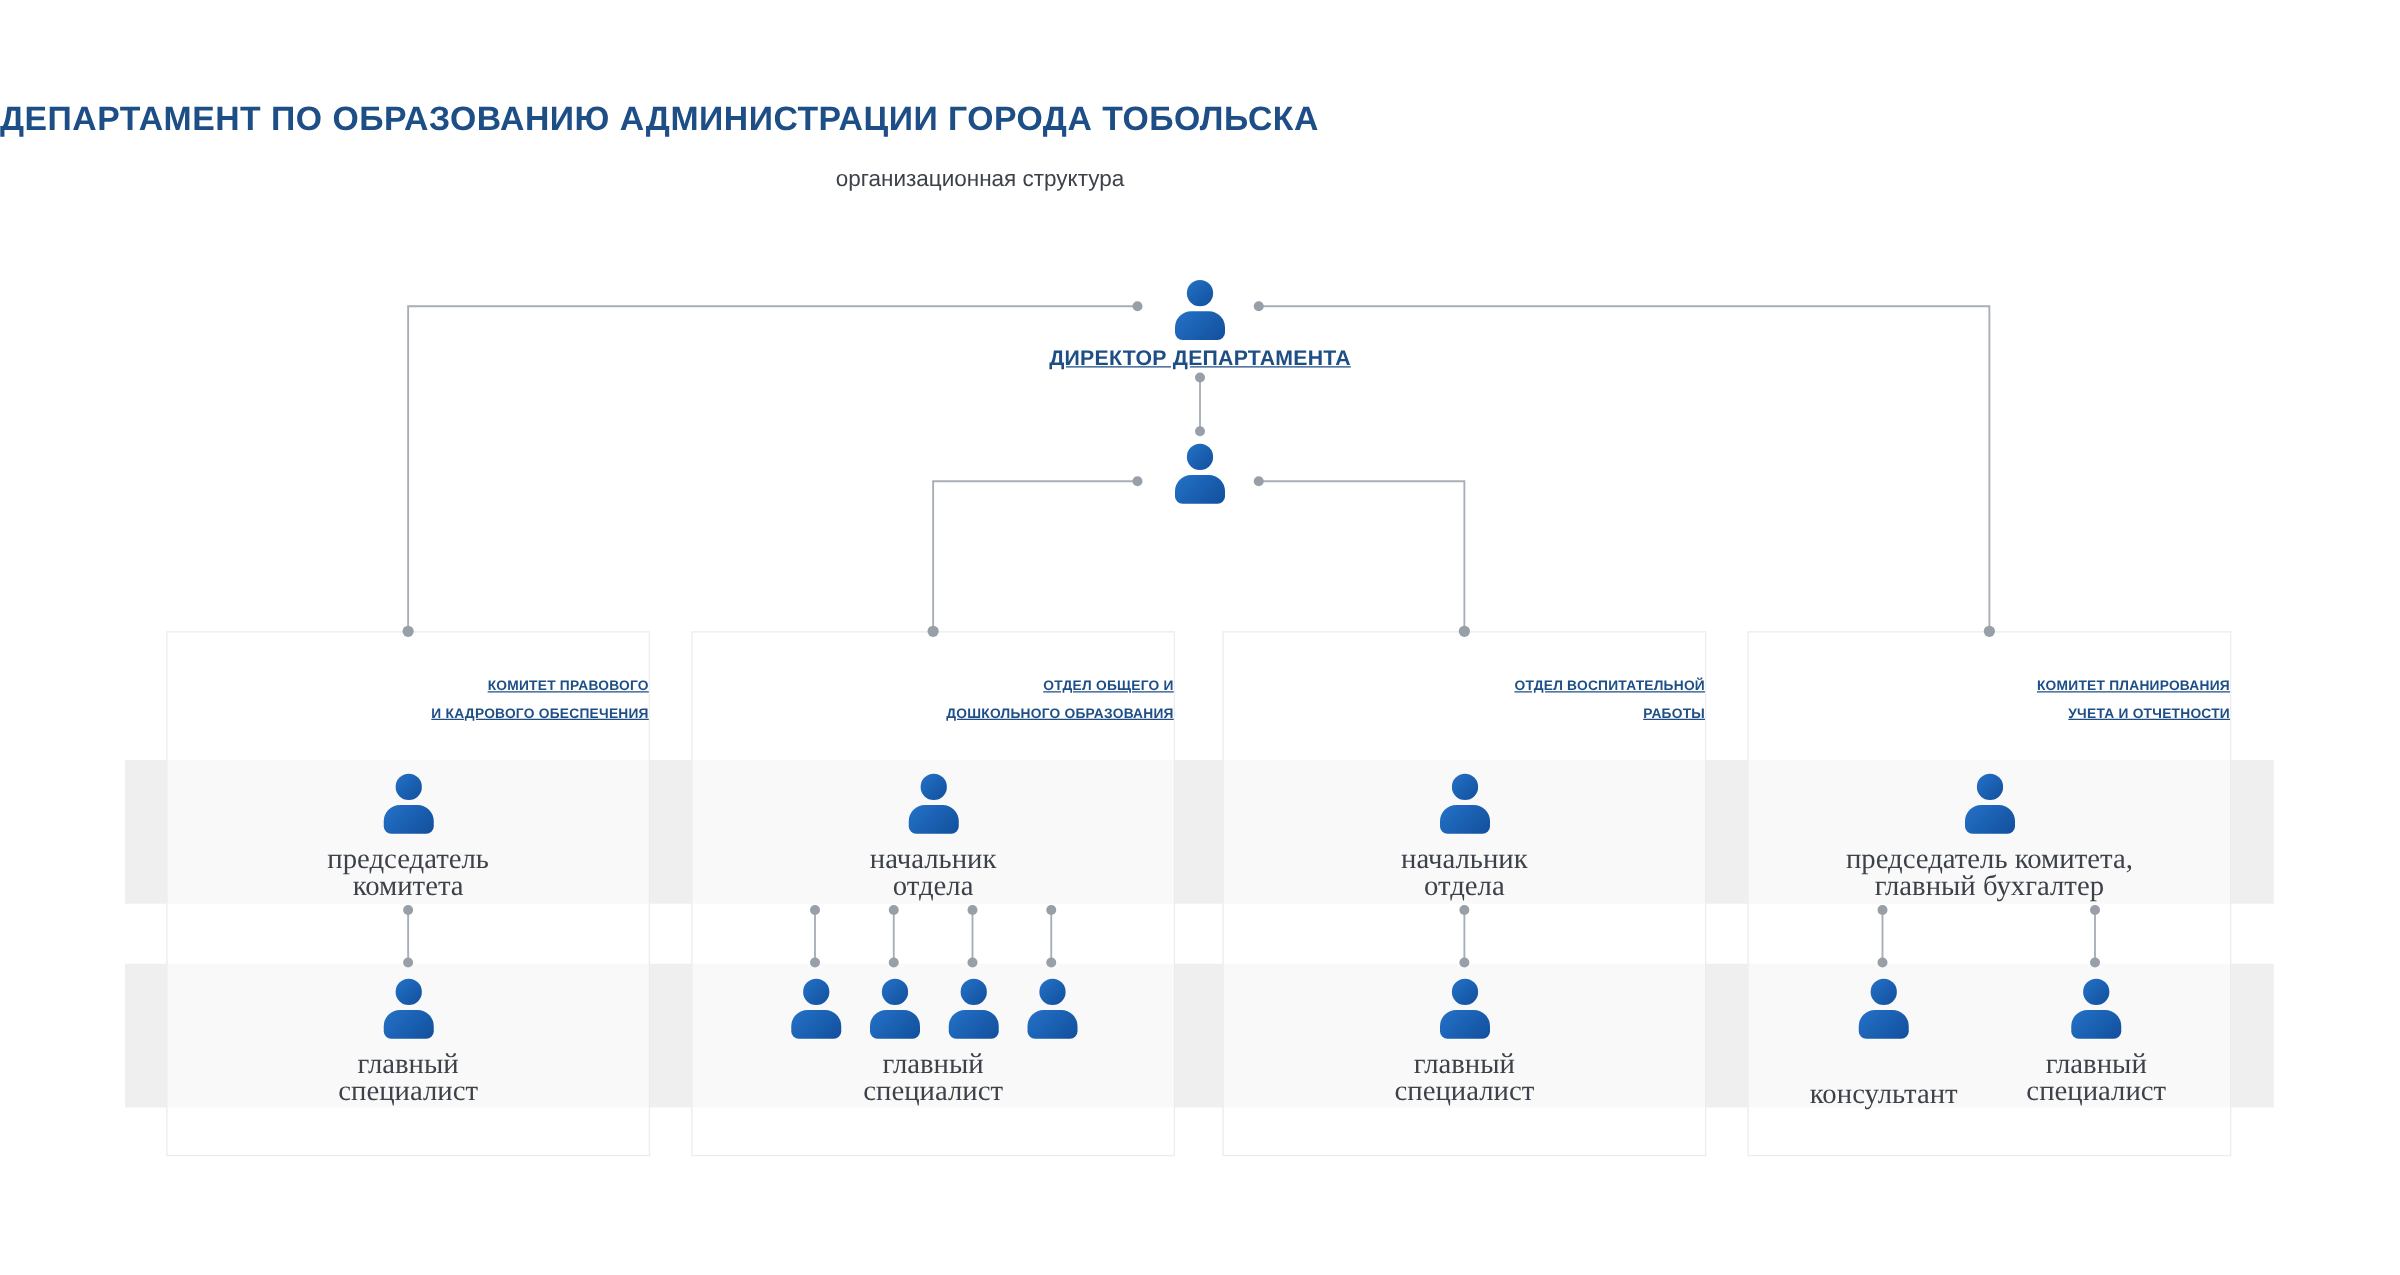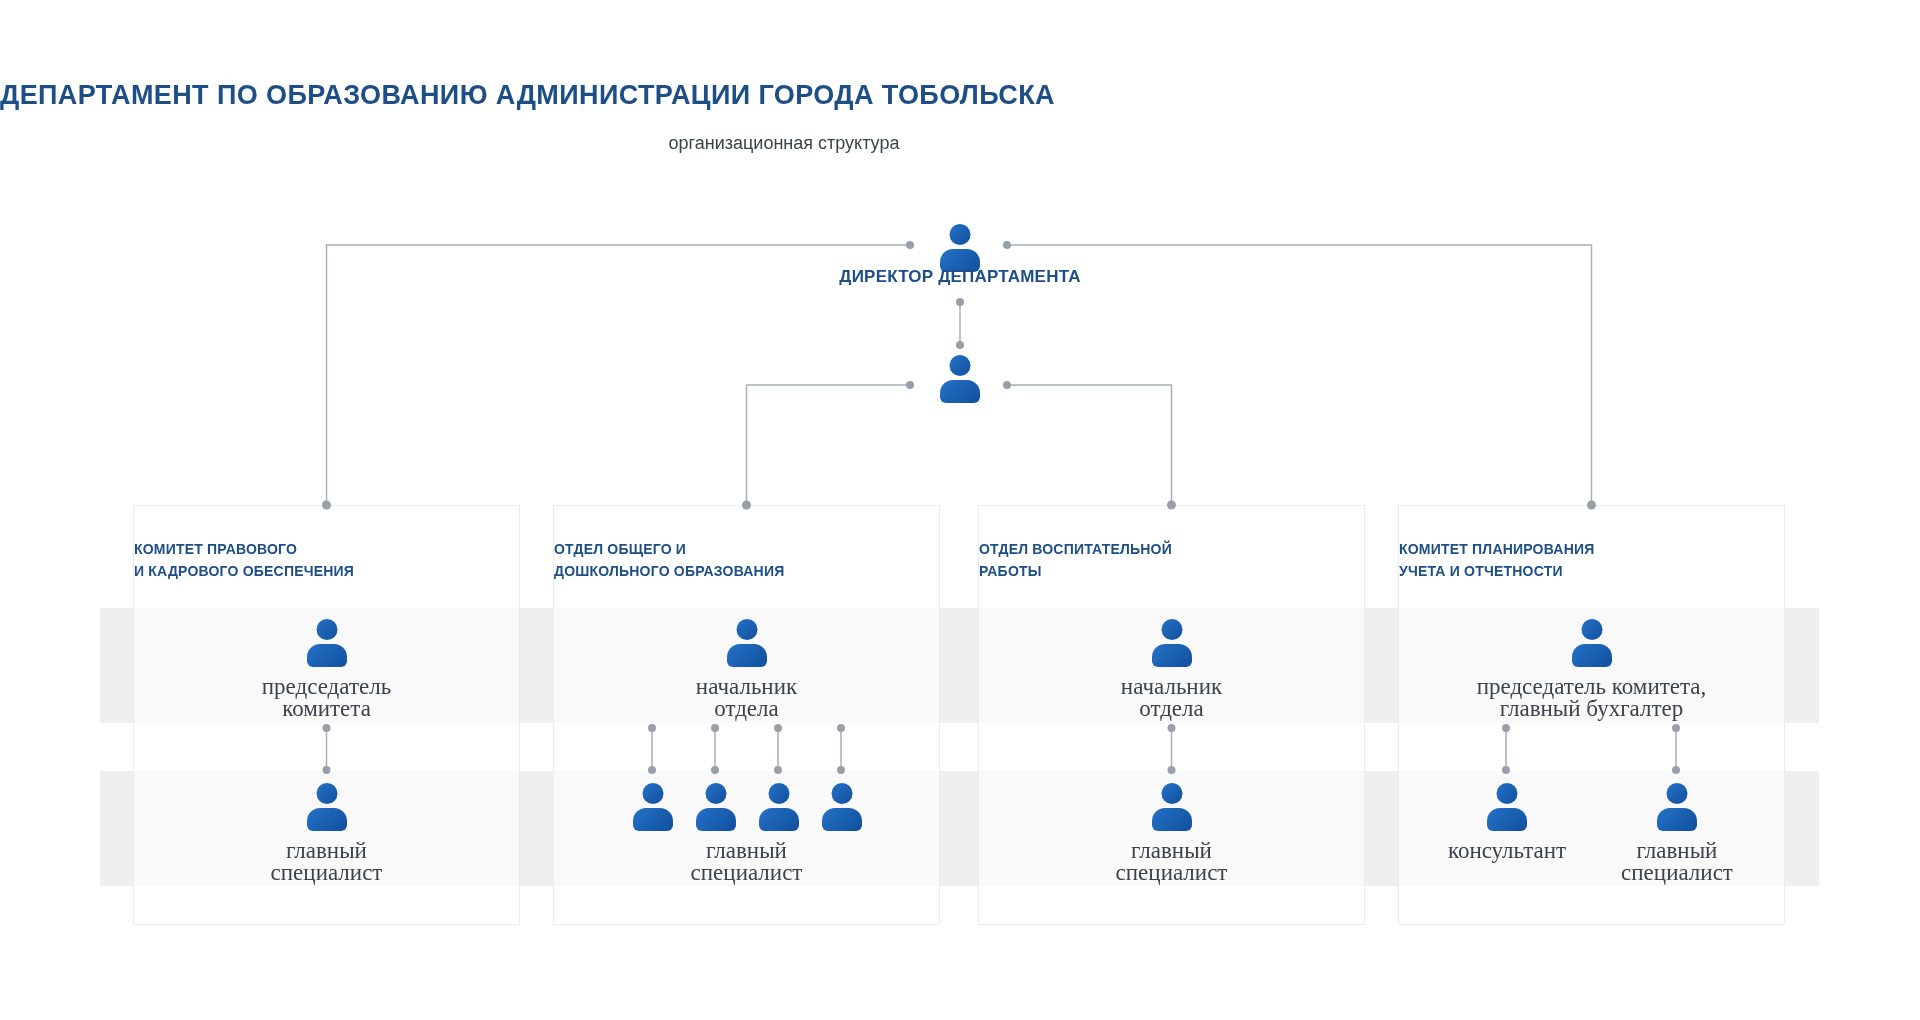--- a/index.html
+++ b/index.html
@@ -29,22 +29,22 @@
     background:linear-gradient(135deg,var(--icon-blue-1),var(--icon-blue-2));}
   .person .torso{position:absolute;top:25px;left:50%;transform:translateX(-50%);
     width:40px;height:23px;border-radius:13px 13px 6px 6px;
     background:linear-gradient(135deg,var(--icon-blue-1),var(--icon-blue-2));}
 
   .node-label{position:absolute;text-align:center;color:var(--text);font-size:17px;line-height:22px;z-index:3;}
   .node-label.bold{font-weight:bold;color:var(--accent);font-size:17px;letter-spacing:.2px;}
 
   .dept{position:absolute;top:505px;width:387px;height:420px;
     background:rgba(255,255,255,.6);border:1px solid var(--card-border);z-index:1;}
-  .dept-title{position:absolute;top:32px;left:0;right:0;text-align:left;
-    font-weight:bold;font-size:14px;line-height:22px;letter-spacing:.2px;color:var(--accent);}
+  .dept-title{position:absolute;top:32px;left:0;right:0;text-align:right;
+    font-weight:bold;font-size:11px;line-height:22px;letter-spacing:.2px;color:var(--accent);text-decoration:underline;}
   .dept .label{position:absolute;left:0;right:0;text-align:center;color:var(--text);
     font-size:23px;line-height:22px;font-family:Liberation Serif, serif;}
   .dept .head-label{top:170px;}
   .dept .staff-label{top:334px;text-align:center;}
   .dept .head-person{top:113px;left:170px;}
   .dept .staff-person{top:277px;}
   .dept .narrow{left:auto;right:auto;width:180px;}
 </style>
 </head>
 <body>
@@ -122,21 +122,21 @@
       <path d="M1676 728 V770"></path>
         <circle cx="1676" cy="728" r="4"></circle>
         <circle cx="1676" cy="770" r="4"></circle>
     </g>
   </svg>
 
   <div class="person" style="top:224px;left:937px;">
     <span class="head"></span>
     <span class="torso"></span>
   </div>
-  <div class="node-label bold" style="top:266px;left:710px;width:500px;">ДИРЕКТОР ДЕПАРТАМЕНТА</div>
+  <div class="node-label bold" style="top:276px;left:710px;width:500px;text-decoration:underline;">ДИРЕКТОР ДЕПАРТАМЕНТА</div>
 
   <div class="person" style="top:355px;left:937px;">
     <span class="head"></span>
     <span class="torso"></span>
   </div>
 
   <div class="dept" style="left:133px;">
     <div class="dept-title">
       <span>КОМИТЕТ ПРАВОВОГО</span><br>
       <span>И КАДРОВОГО ОБЕСПЕЧЕНИЯ</span>
@@ -231,21 +231,21 @@
       <span>главный бухгалтер</span>
     </div>
     <div class="person staff-person" style="left:85px;">
       <span class="head"></span>
       <span class="torso"></span>
     </div>
     <div class="person staff-person" style="left:255px;">
       <span class="head"></span>
       <span class="torso"></span>
     </div>
-    <div class="label staff-label narrow" style="left:18px;">
+    <div class="label staff-label narrow" style="left:18px;margin-top:24px;">
       <span>консультант</span><br>
       <span></span>
     </div>
     <div class="label staff-label narrow" style="left:188px;">
       <span>главный</span><br>
       <span>специалист</span>
     </div>
   </div>
 
 </div>

